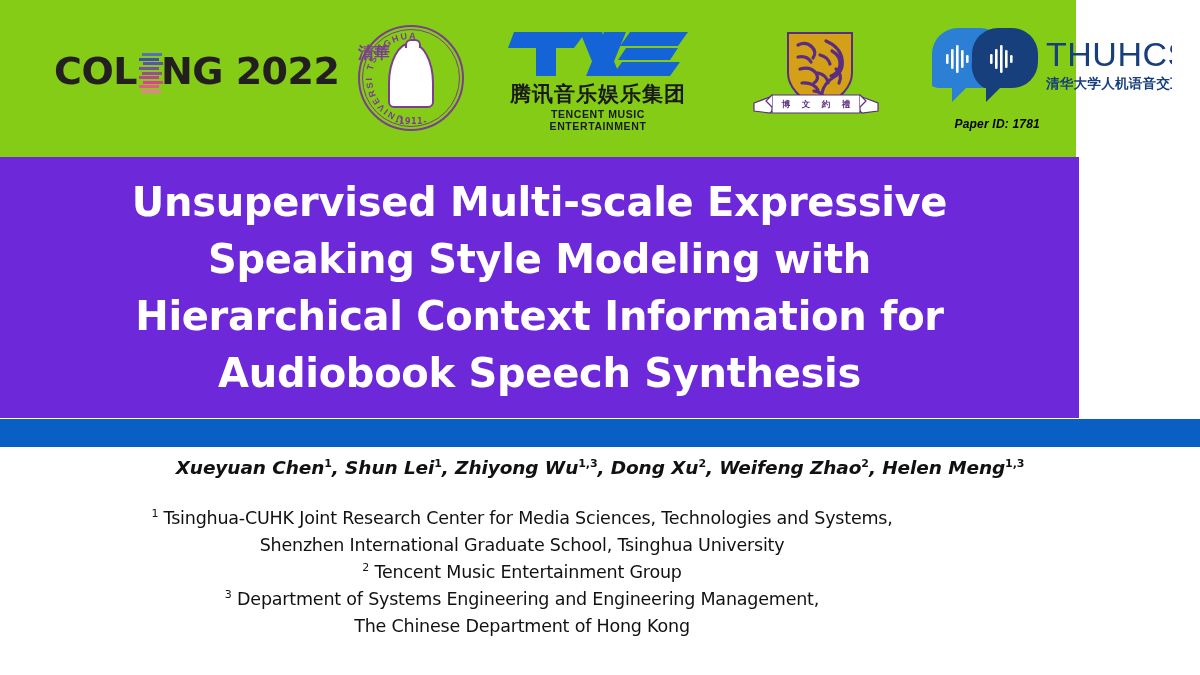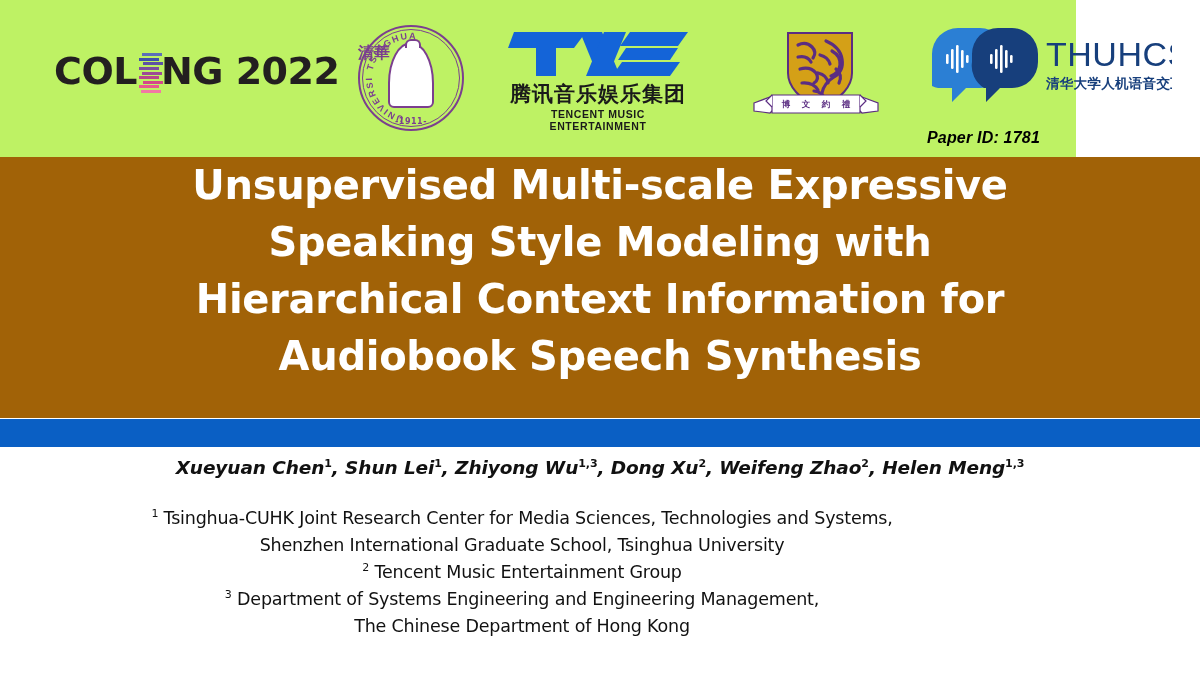--- a/index.html
+++ b/index.html
@@ -18,21 +18,21 @@
     height: 675px;
     background: #ffffff;
   }
 
   
   .logo-bar {
     position: absolute;
     top: 0; left: 0;
     width: 1076px;
     height: 157px;
-    background: #bef264;
+    background: #84cc16;
     padding-left: 8px;
   }
 
   
   .coling-logo {
     position: absolute;
     left: 54px;
     top: 47px;
     display: flex;
     align-items: center;
@@ -194,35 +194,35 @@
   .thuhcsi-svg { width: 244px; height: 78px; display: block; }
 
   
   .paper-id {
     position: absolute;
     right: 36px;
     top: 117px;
     font-family: "Liberation Sans", sans-serif;
     font-style: italic;
     font-weight: bold;
-    font-size: 16px;
+    font-size: 12px;
     color: #000000;
     letter-spacing: 0.2px;
-    margin-top: 12px;
   }
 
   
   .title-band {
     position: absolute;
     left: 0;
     top: 157px;
-    width: 1200px;
+    width: 1079px;
     height: 261px;
-    background: #a16207;
+    background: #6d28d9;
     display: flex;
+    align-items: center;
     justify-content: center;
   }
   .title-text {
     width: 1100px;
     text-align: center;
     color: #ffffff;
     font-family: "DejaVu Sans", sans-serif;
     font-weight: bold;
     font-size: 40px;
     line-height: 57px;

